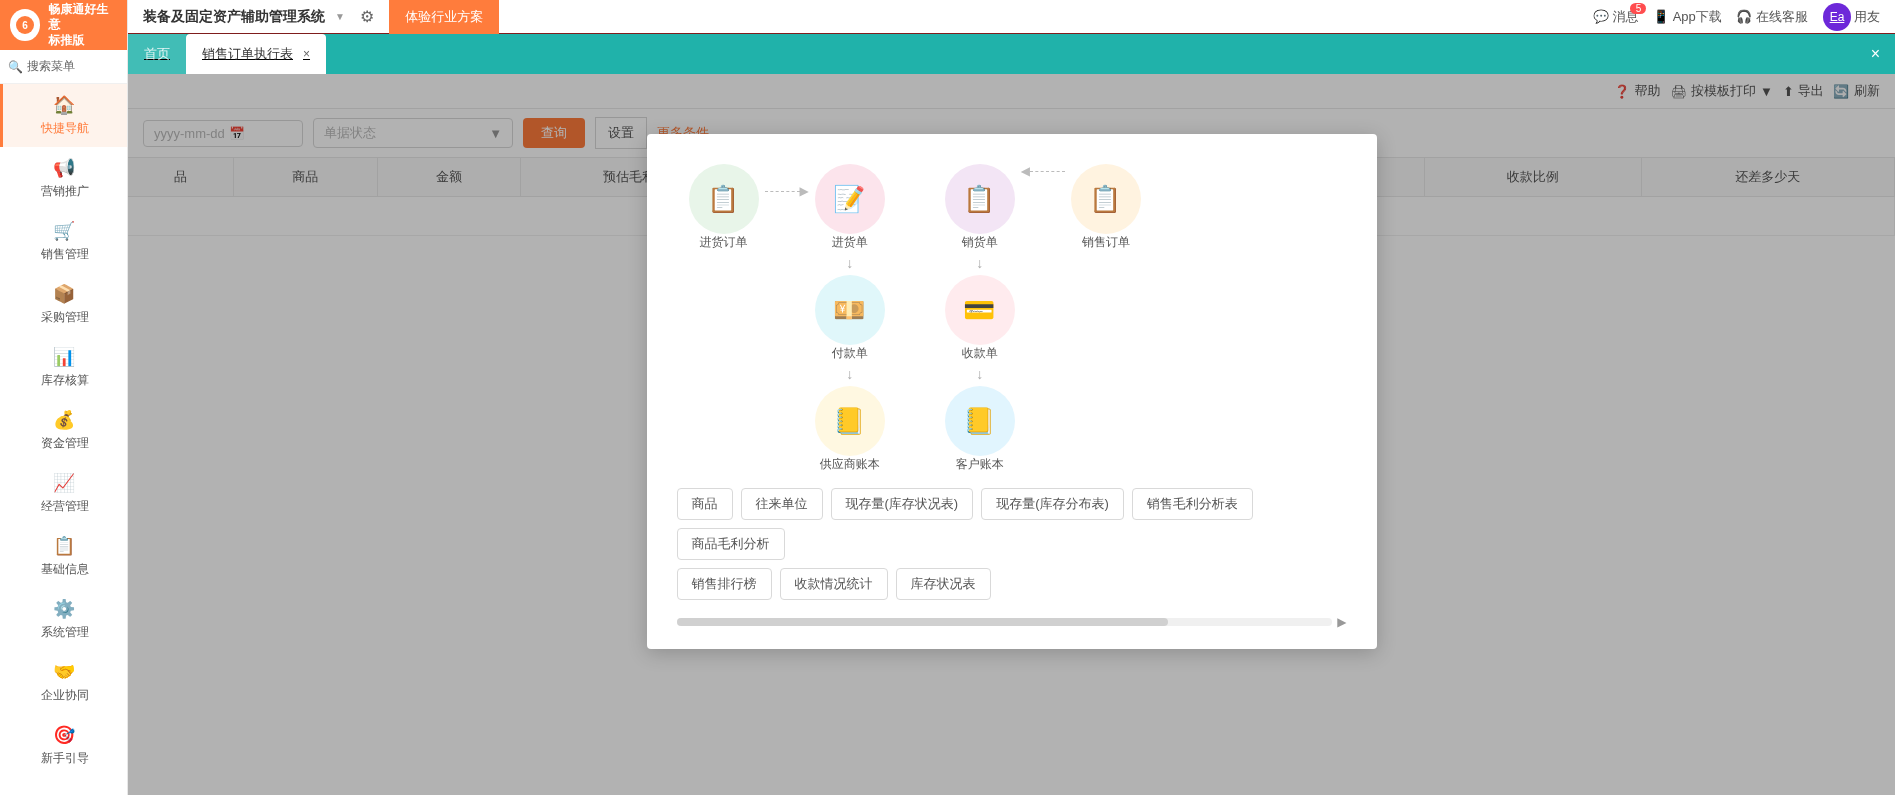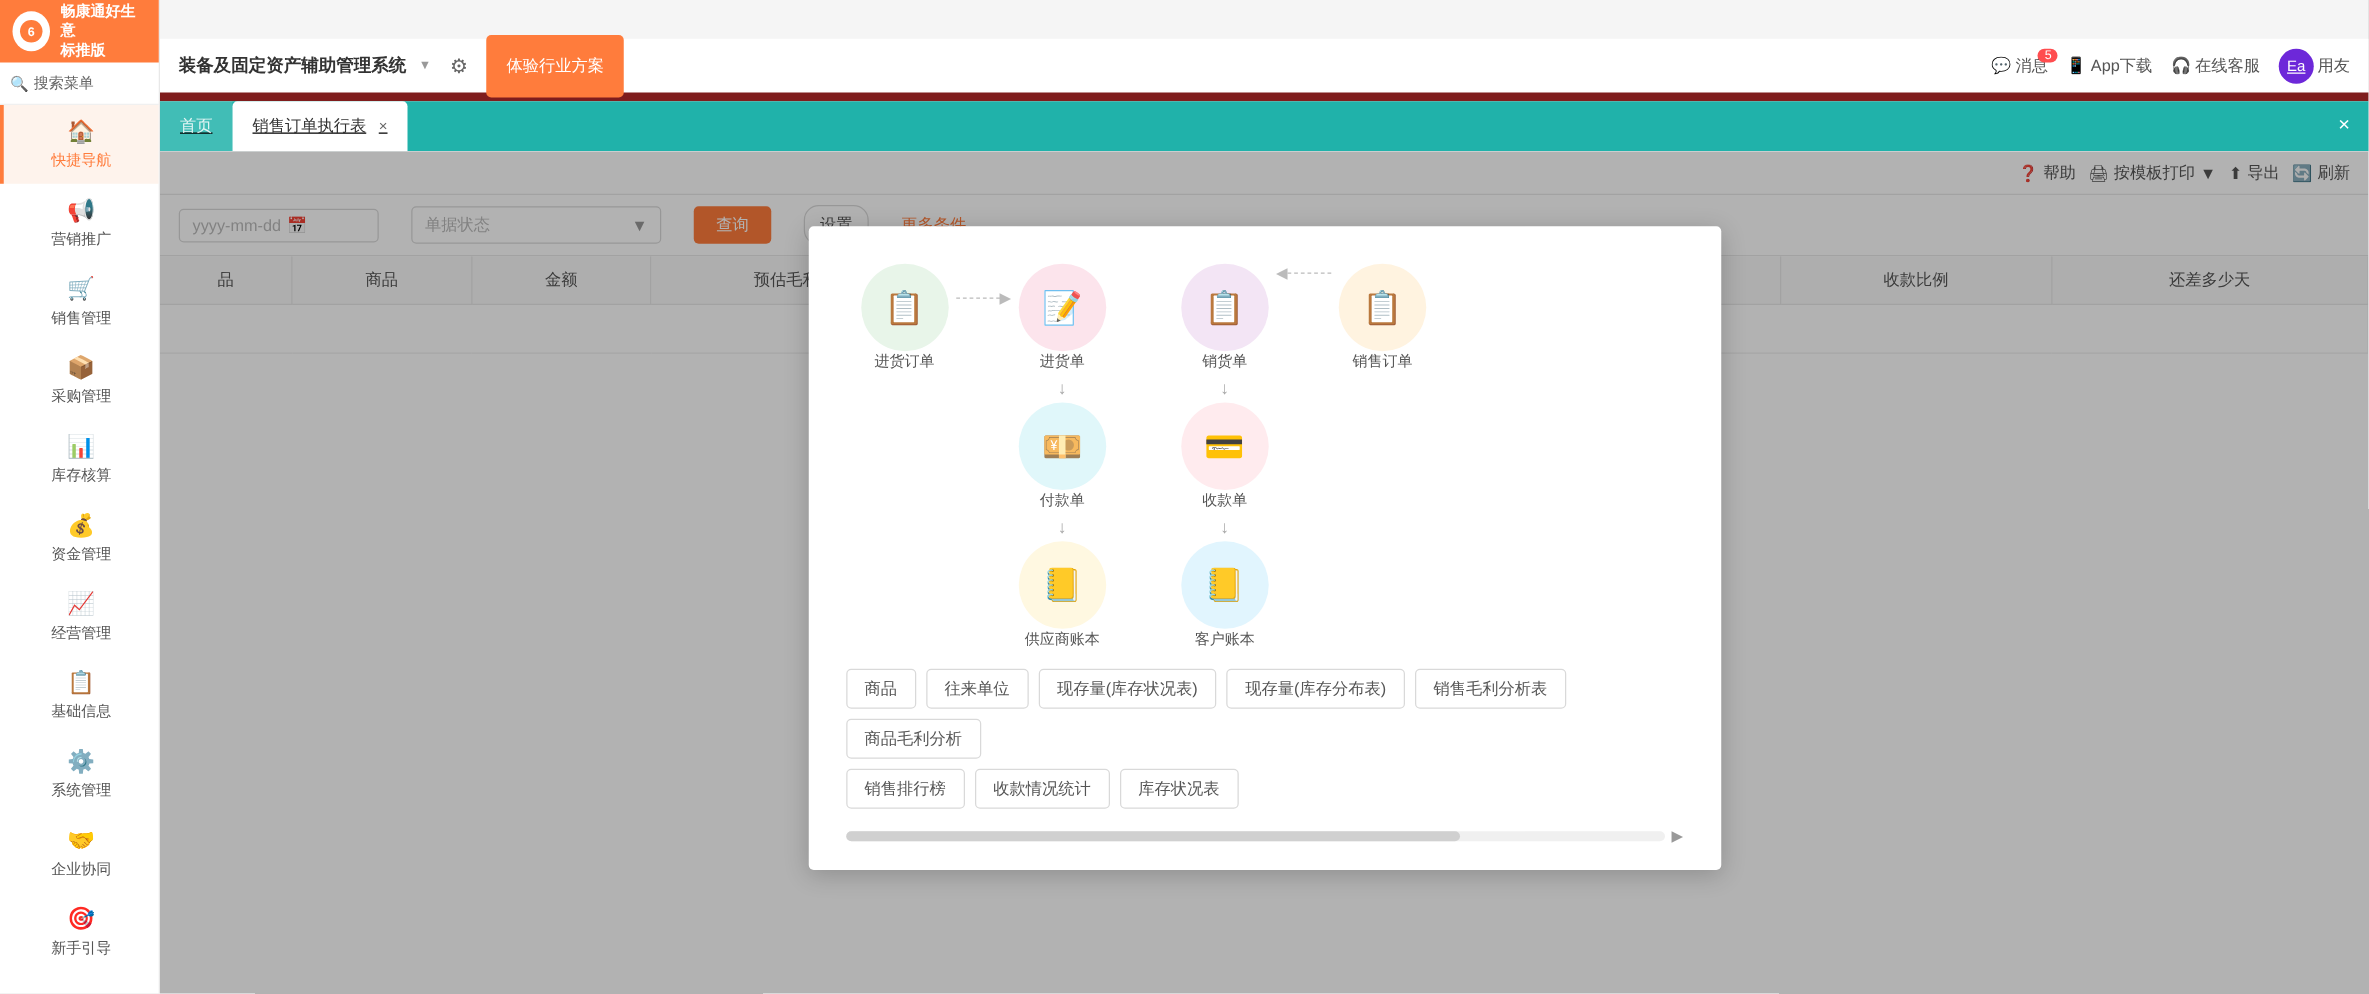--- a/index.html
+++ b/index.html
@@ -16,21 +16,21 @@
     .sidebar-search { padding: 8px; border-bottom: 1px solid #f0f0f0; display: flex; align-items: center; gap: 4px; color: #666; font-size: 12px; cursor: pointer; }
     .sidebar-nav { flex: 1; overflow-y: auto; }
     .sidebar-item { display: flex; flex-direction: column; align-items: center; padding: 10px 5px; cursor: pointer; color: #555; font-size: 12px; gap: 4px; border-left: 3px solid transparent; }
     .sidebar-item.active { background: #fef3ec; color: #ff7c3c; border-left-color: #ff7c3c; }
     .sidebar-item-icon { font-size: 18px; }
 
     
     .main-area { flex: 1; display: flex; flex-direction: column; overflow: hidden; }
 
     
-    .topbar { height: 50px; background: #fff; border-bottom: 7px solid #7f1d1d; display: flex; align-items: center; padding: 0 15px; gap: 10px; margin-top: 31px; }
+    .topbar { height: 34px; background: #fff; border-bottom: 1px solid #7f1d1d; display: flex; align-items: center; padding: 0 15px; gap: 10px; }
     .topbar-title { font-size: 14px; color: #333; font-weight: bold; }
     .topbar-dropdown-arrow { font-size: 10px; color: #999; }
     .topbar-gear { font-size: 16px; color: #666; cursor: pointer; margin-left: 5px; }
     .topbar-btn { background: #ff7c3c; color: #fff; border: none; border-radius: 4px; padding: 16px 16px; font-size: 13px; cursor: pointer; margin-left: 5px; }
     .topbar-spacer { flex: 1; }
     .topbar-right { display: flex; align-items: center; gap: 15px; color: #555; font-size: 13px; }
     .topbar-badge { position: relative; }
     .topbar-badge-count { position: absolute; top: -5px; right: -8px; background: #ff4d4f; color: #fff; border-radius: 8px; font-size: 10px; padding: 0 4px; min-width: 16px; text-align: center; }
     .topbar-right-item { display: flex; align-items: center; gap: 3px; cursor: pointer; }
     .avatar { width: 28px; height: 28px; background: #6d28d9; border-radius: 50%; display: flex; align-items: center; justify-content: center; color: #fff; font-size: 12px; text-decoration: underline; }
@@ -45,26 +45,26 @@
 
     
     .content-area { flex: 1; background: #f0f2f5; display: flex; flex-direction: column; overflow: hidden; position: relative; }
 
     
     .toolbar-row { background: #fff; padding: 8px 15px; display: flex; align-items: center; gap: 10px; border-bottom: 1px solid #e8e8e8; flex-wrap: wrap; }
     .toolbar-item { display: flex; align-items: center; gap: 4px; color: #555; font-size: 13px; cursor: pointer; }
     .toolbar-spacer { flex: 1; }
 
     
-    .filter-row { background: #fff; padding: 8px 15px; display: flex; align-items: center; gap: 26px; border-bottom: 1px solid #e8e8e8; }
+    .filter-row { background: #fff; padding: 8px 15px; display: flex; align-items: center; gap: 10px; border-bottom: 1px solid #e8e8e8; }
     .filter-input { border: 1px solid #d9d9d9; border-radius: 4px; padding: 5px 10px; font-size: 13px; width: 160px; color: #999; display: flex; align-items: center; gap: 5px; }
     .filter-calendar-icon { color: #ccc; }
     .filter-select { border: 1px solid #d9d9d9; border-radius: 4px; padding: 5px 10px; font-size: 13px; width: 200px; color: #999; display: flex; align-items: center; justify-content: space-between; }
     .filter-btn-query { background: #ff7c3c; color: #fff; border: none; border-radius: 4px; padding: 6px 18px; font-size: 13px; cursor: pointer; }
-    .filter-btn-set { background: #fff; color: #555; border: 1px solid #d9d9d9; border-radius: 12px; padding: 6px 12px; font-size: 13px; cursor: pointer; }
+    .filter-btn-set { background: #fff; color: #555; border: 1px solid #d9d9d9; border-radius: 0; padding: 6px 12px; font-size: 13px; cursor: pointer; }
     .filter-more { color: #ff7c3c; font-size: 13px; cursor: pointer; }
 
     
     .table-wrapper { flex: 1; background: #fff; overflow: auto; }
     .data-table { width: 100%; border-collapse: collapse; }
     .data-table th { background: #fafafa; border-bottom: 1px solid #e8e8e8; border-right: 1px solid #e8e8e8; padding: 10px 12px; font-size: 13px; font-weight: normal; color: #555; white-space: nowrap; text-align: center; }
     .data-table td { border-bottom: 1px solid #f0f0f0; border-right: 1px solid #f0f0f0; padding: 10px 12px; font-size: 13px; color: #333; text-align: center; }
     .no-data { text-align: center; padding: 60px; color: #999; font-size: 14px; }
 
     

